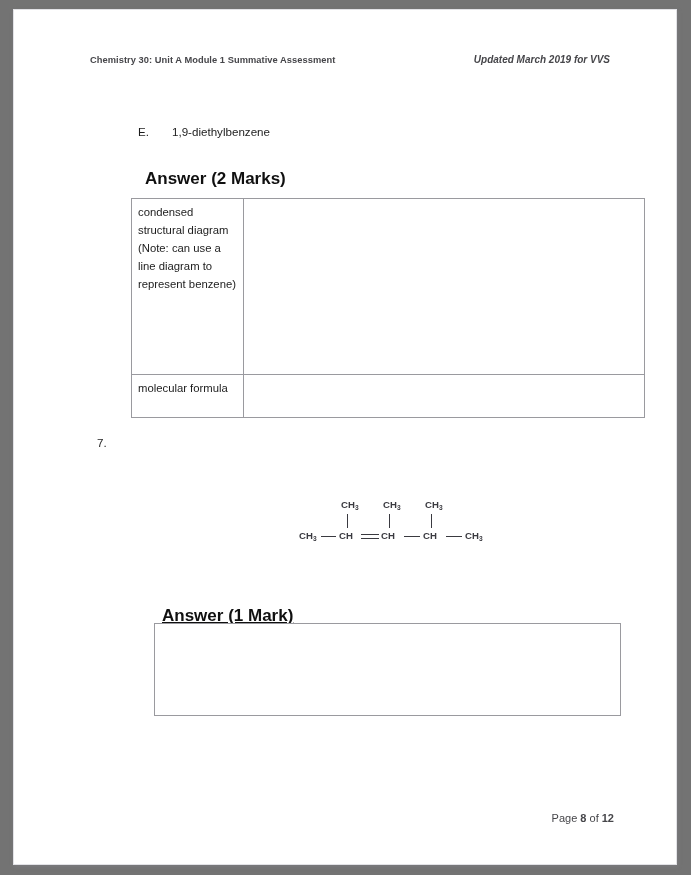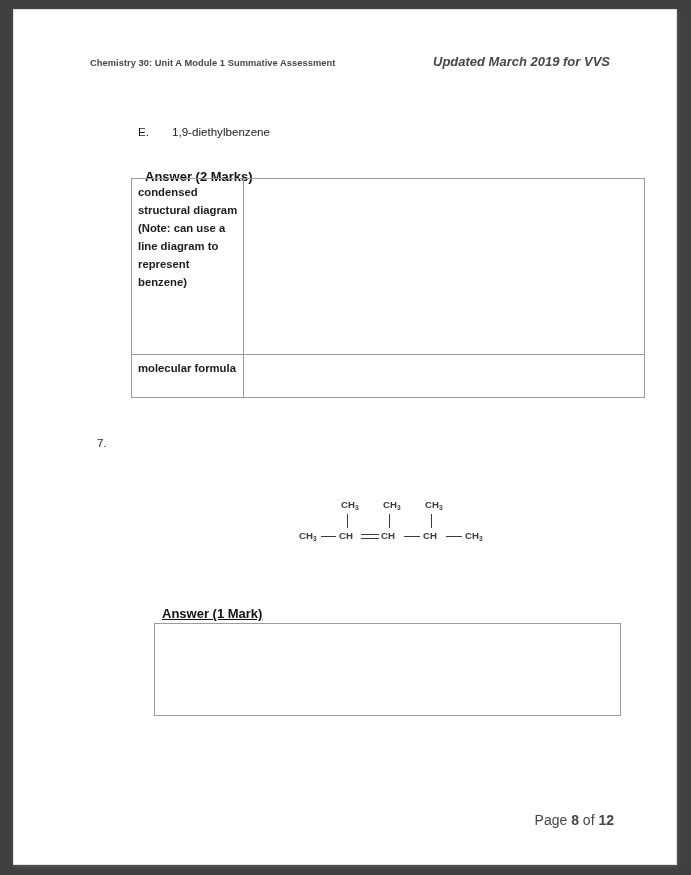--- a/index.html
+++ b/index.html
@@ -12,21 +12,21 @@
     background: #f2f2f5;
     font-family: "Liberation Sans", sans-serif;
     overflow: hidden;
   }
 
   .page-wrap {
     position: absolute;
     left: 0; top: 0;
     width: 691px;
     height: 875px;
-    background: #404040;
+    background: #737373;
   }
 
   .page-sheet {
     position: absolute;
     left: 13px;
     top: 9px;
     width: 664px;
     height: 856px;
     background: #ffffff;
     border: 1px solid #e2e2e6;
@@ -45,21 +45,21 @@
     align-items: baseline;
   }
   .hdr-left {
     font-size: 9.3px;
     font-weight: bold;
     color: #46464a;
     letter-spacing: 0.05px;
     white-space: nowrap;
   }
   .hdr-right {
-    font-size: 13px;
+    font-size: 10px;
     font-weight: bold;
     font-style: italic;
     color: #46464a;
     white-space: nowrap;
   }
 
   
   .sub-item {
     position: absolute;
     left: 124px;
@@ -73,37 +73,36 @@
     width: 34px;
     flex: none;
   }
   .sub-item .sub-text {
     white-space: nowrap;
   }
 
   
   .answer-label {
     position: absolute;
-    font-size: 13px;
+    font-size: 17px;
     font-weight: bold;
     color: #101010;
     white-space: nowrap;
   }
   .answer-label-a { left: 131px; top: 159px; }
   .answer-label-b { left: 148px; top: 596px; text-decoration: underline; }
 
   
   .answer-table {
     position: absolute;
     left: 117px;
-    top: 168px;
+    top: 188px;
     width: 489px;
     border-collapse: collapse;
     table-layout: fixed;
-    font-weight: bold;
   }
   .answer-table td {
     border: 1px solid #9a9a9f;
     vertical-align: top;
     padding: 4px 5px 5px 6px;
     font-size: 11.3px;
     line-height: 1.60;
     color: #1c1c1c;
   }
   .answer-table .lbl-col { width: 100px; }
@@ -203,21 +202,21 @@
     background: #ffffff;
   }
 
   
   .doc-footer {
     position: absolute;
     left: 420px;
     top: 802px;
     width: 180px;
     text-align: right;
-    font-size: 14px;
+    font-size: 11px;
     color: #46464a;
     white-space: nowrap;
   }
   .doc-footer .fpart { font-weight: bold; }
 </style>
 </head>
 <body>
 
 <div class="page-wrap">
   <div class="page-sheet">

